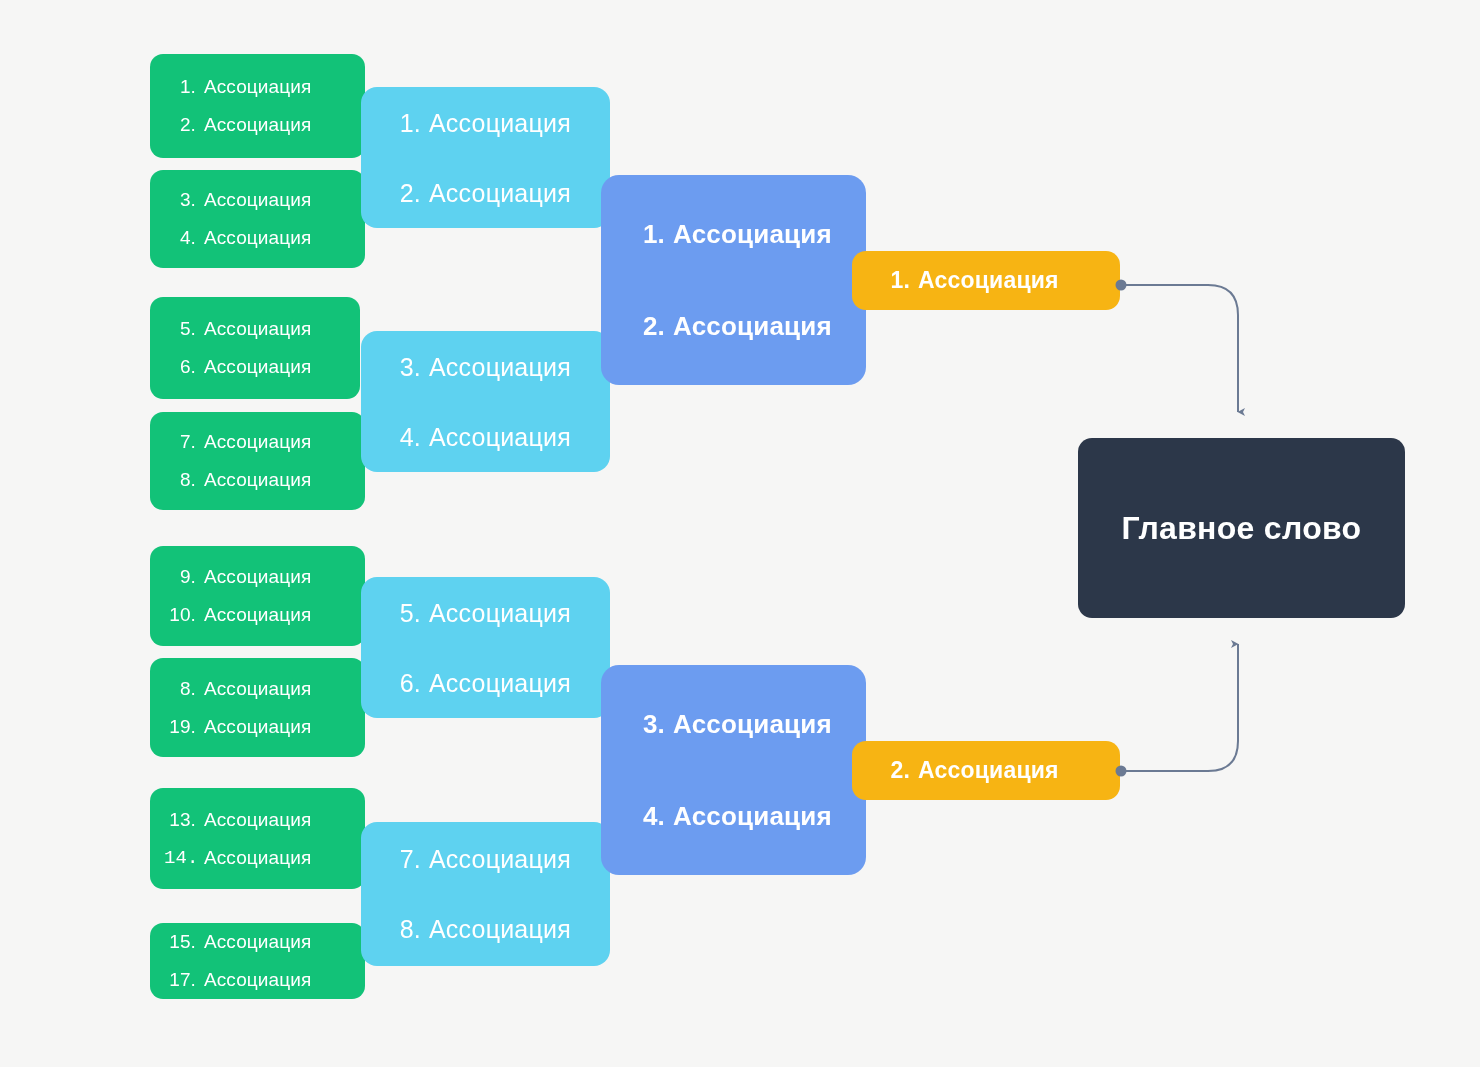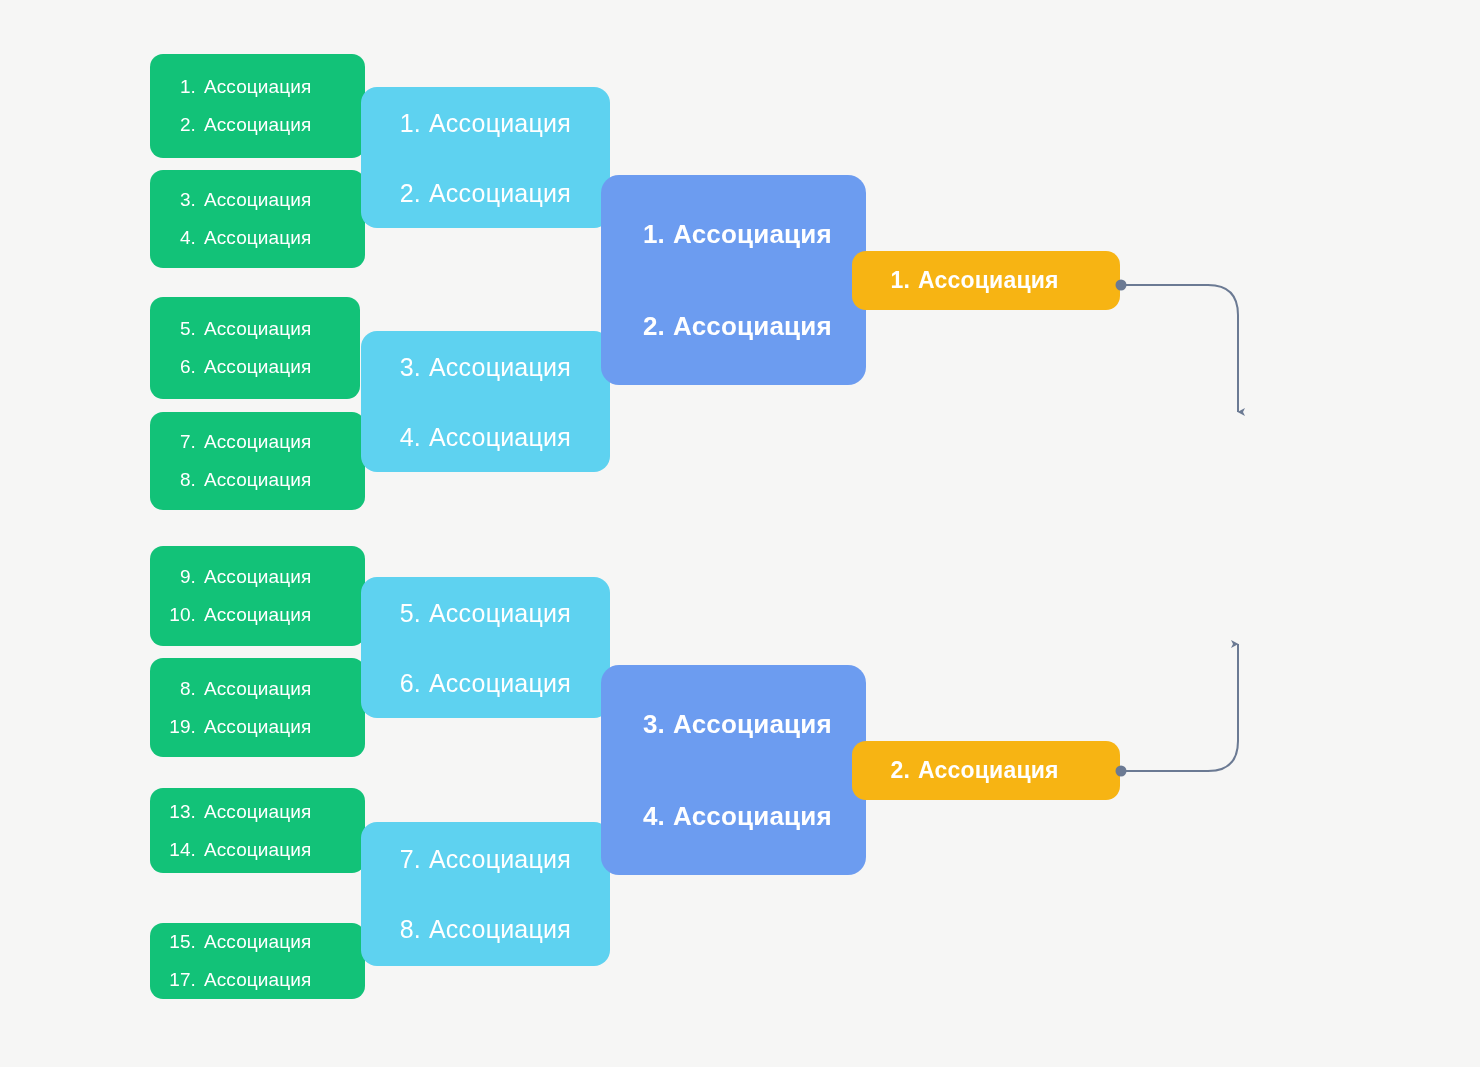--- a/index.html
+++ b/index.html
@@ -195,27 +195,27 @@
     <div class="line">
       <span class="num" style="padding-right: 8px;">8.</span>
       <span class="word">Ассоциация</span>
     </div>
     <div class="line">
       <span class="num" style="padding-right: 8px;">19.</span>
       <span class="word">Ассоциация</span>
     </div>
   </div>
 
-  <div class="node green" style="left:150px; top:788px; width:215px; height:85px;">
+  <div class="node green" style="left:150px; top:788px; width:215px; height:101px;">
     <div class="line">
       <span class="num" style="padding-right: 8px;">13.</span>
       <span class="word">Ассоциация</span>
     </div>
     <div class="line">
-      <span class="num" style="padding-right: 8px;">14.</span>
+      <span class="num" style="padding-right: 8px; font-family: Liberation Mono, monospace;">14.</span>
       <span class="word">Ассоциация</span>
     </div>
   </div>
 
   <div class="node green" style="left:150px; top:923px; width:215px; height:76px;">
     <div class="line">
       <span class="num" style="padding-right: 8px;">15.</span>
       <span class="word">Ассоциация</span>
     </div>
     <div class="line">
@@ -297,20 +297,23 @@
     </div>
   </div>
 
   <div class="node orange" style="left:852px; top:741px; width:268px; height:59px;">
     <div class="line">
       <span class="num" style="padding-right: 8px;">2.</span>
       <span class="word">Ассоциация</span>
     </div>
   </div>
 
+  <div class="central" style="left:1078px; top:438px; width:327px; height:180px;">
+    <span>Главное слово</span>
+  </div>
 
   <svg id="connectors" viewBox="0 0 1480 1067">
     <defs>
       <marker id="arrowDown" markerWidth="10" markerHeight="10" refX="5" refY="8" orient="auto" markerUnits="userSpaceOnUse">
         <path d="M1,1 L5,8.5 L9,1 L5,3 Z" fill="#6b7a93"></path>
       </marker>
       <marker id="arrowUp" markerWidth="10" markerHeight="10" refX="5" refY="8" orient="auto" markerUnits="userSpaceOnUse">
         <path d="M1,1 L5,8.5 L9,1 L5,3 Z" fill="#6b7a93"></path>
       </marker>
     </defs>

